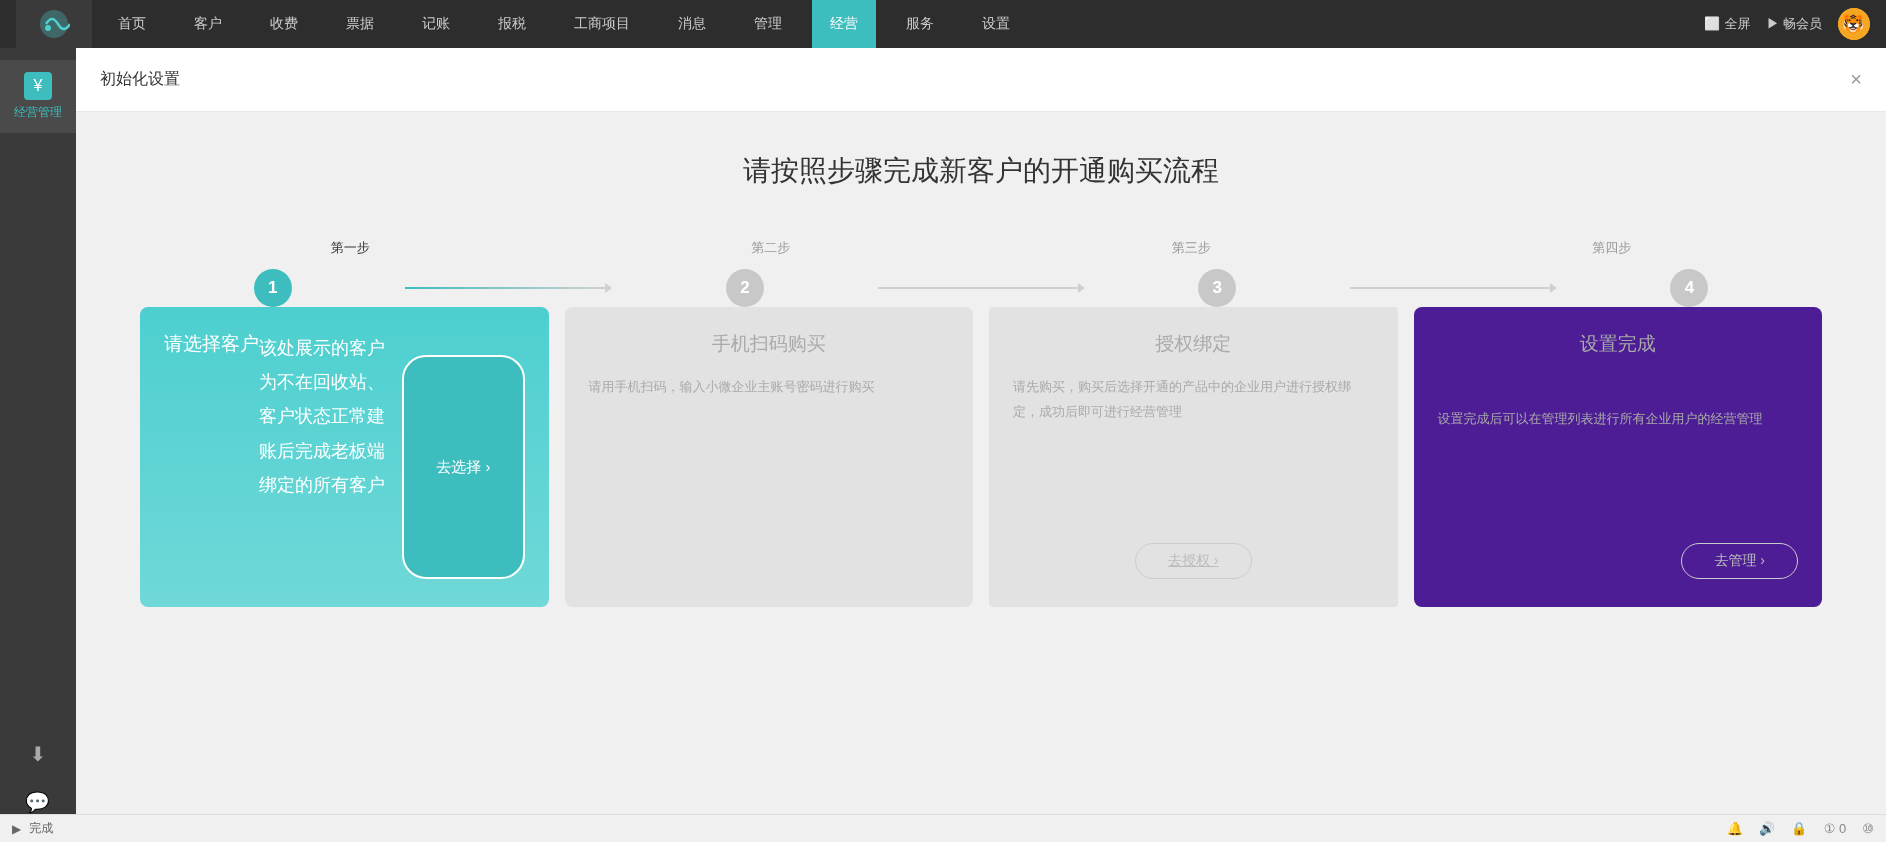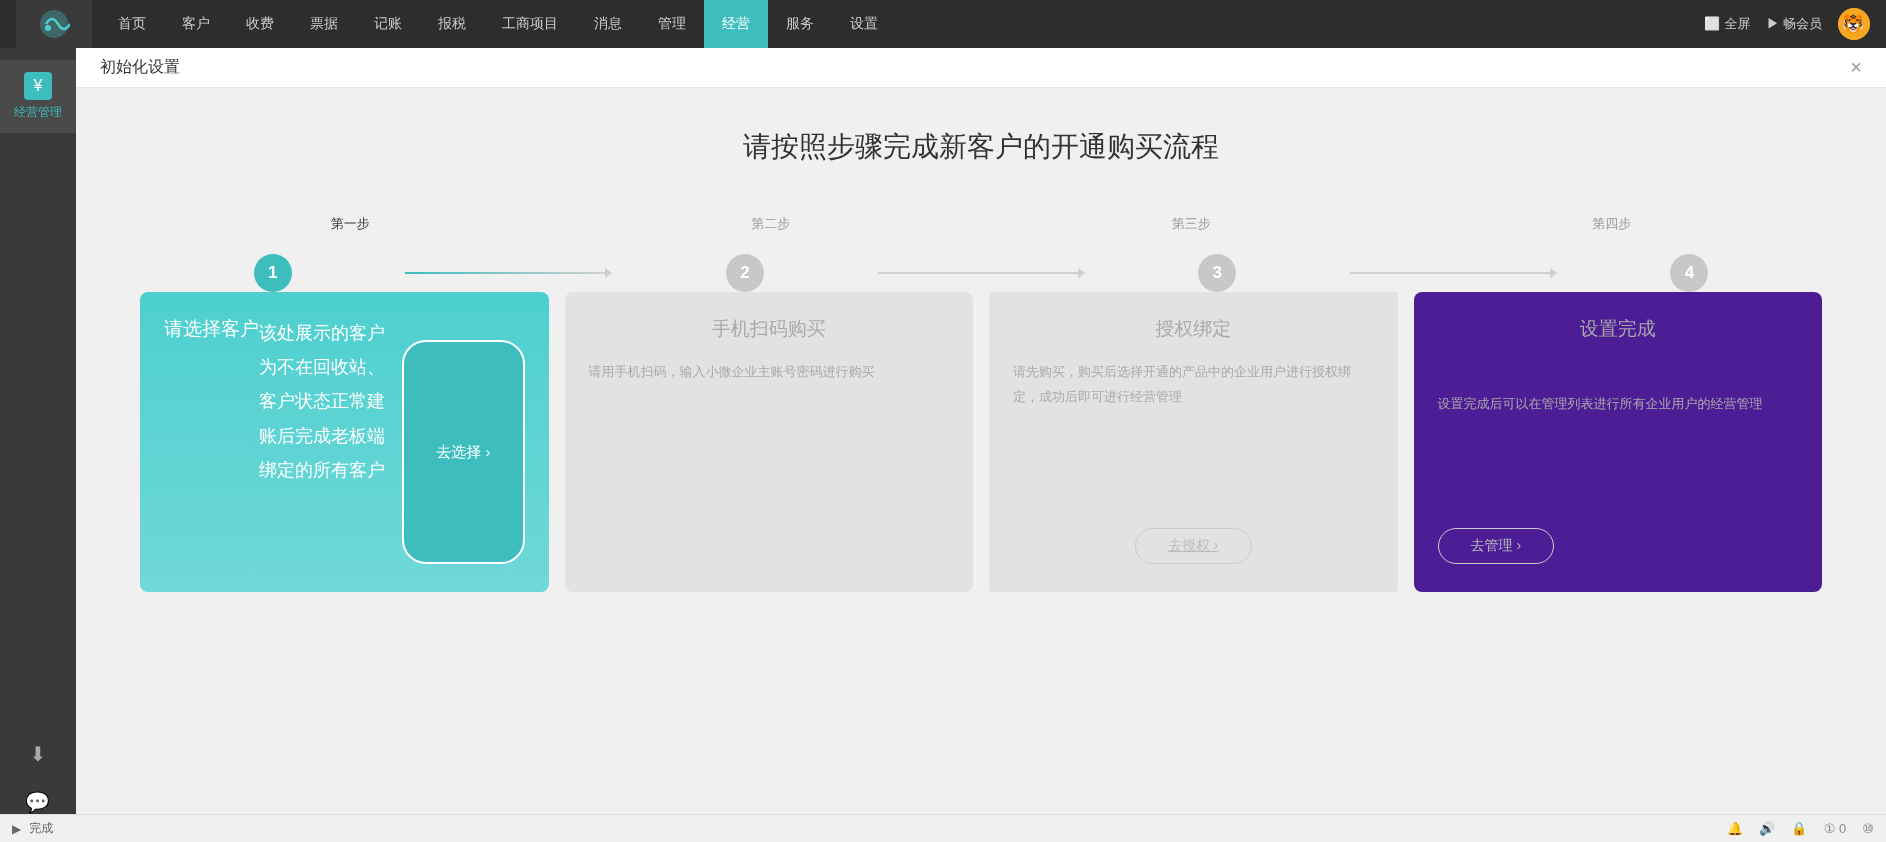--- a/index.html
+++ b/index.html
@@ -19,21 +19,21 @@
       width: 76px;
       height: 48px;
       background: #3a3a3a;
       display: flex; align-items: center; justify-content: center;
       margin-right: 8px;
     }
     .top-nav-logo svg { width: 32px; height: 32px; }
     .top-nav-items {
       display: flex;
       align-items: center;
-      gap: 0;
+      gap: 12px;
       flex: 1;
     }
     .nav-item {
       color: #ccc;
       font-size: 14px;
       padding: 0 18px;
       height: 48px;
       display: flex; align-items: center;
       cursor: pointer;
     }
@@ -112,21 +112,21 @@
       left: 76px;
       right: 0;
       bottom: 28px;
       background: #f0f0f0;
       overflow: hidden;
     }
 
     
     .page-header {
       background: #fff;
-      padding: 8px 24px;
+      padding: 20px 24px;
       display: flex;
       align-items: center;
       justify-content: space-between;
       border-bottom: 1px solid #e8e8e8;
     }
     .page-title { font-size: 16px; color: #333; }
     .close-btn { font-size: 20px; color: #999; cursor: pointer; }
 
     
     .content {
@@ -225,21 +225,21 @@
   <div class="page-header">
     <span class="page-title">初始化设置</span>
     <span class="close-btn">×</span>
   </div>
 
   <div class="content">
     <h1 class="main-title">请按照步骤完成新客户的开通购买流程</h1>
 
     <div class="wizard">
 
-      <div style="display:flex; margin-bottom: 21px;">
+      <div style="display:flex; margin-bottom: 12px;">
 
         <div style="flex:1; text-align:center;">
           <span style="font-size:13px; color:#333;">第一步</span>
         </div>
         <div style="flex:1; text-align:center;">
           <span style="font-size:13px; color:#999;">第二步</span>
         </div>
         <div style="flex:1; text-align:center;">
           <span style="font-size:13px; color:#999;">第三步</span>
         </div>
@@ -306,21 +306,21 @@
           <div style="display:flex;justify-content:center;margin-top:24px;">
             <button style="background:transparent;border:1px solid #ccc;border-radius:24px;padding:8px 32px;font-size:14px;color:#bbb;cursor:pointer;text-decoration:underline;">
               <span>去授权 ›</span>
             </button>
           </div>
         </div>
 
         <div style="flex:1; background:#4c1d95; border-radius:8px; padding:24px 24px 28px; min-height:300px; display:flex; flex-direction:column;gap:32px;">
           <div style="font-size:19px;color:#aaa;text-align:center;margin-bottom:18px;font-weight:500;">设置完成</div>
           <div style="font-size:13px;color:#aaa;line-height:1.9;flex:1;">设置完成后可以在管理列表进行所有企业用户的经营管理</div>
-          <div style="display:flex;justify-content:flex-start;margin-top:24px;">
+          <div style="display:flex;justify-content:flex-end;margin-top:24px;">
             <button style="background:transparent;border:1px solid #ccc;border-radius:24px;padding:8px 32px;font-size:14px;color:#bbb;cursor:pointer;">
               <span>去管理 ›</span>
             </button>
           </div>
         </div>
       </div>
     </div>
   </div>
 </div>
 

